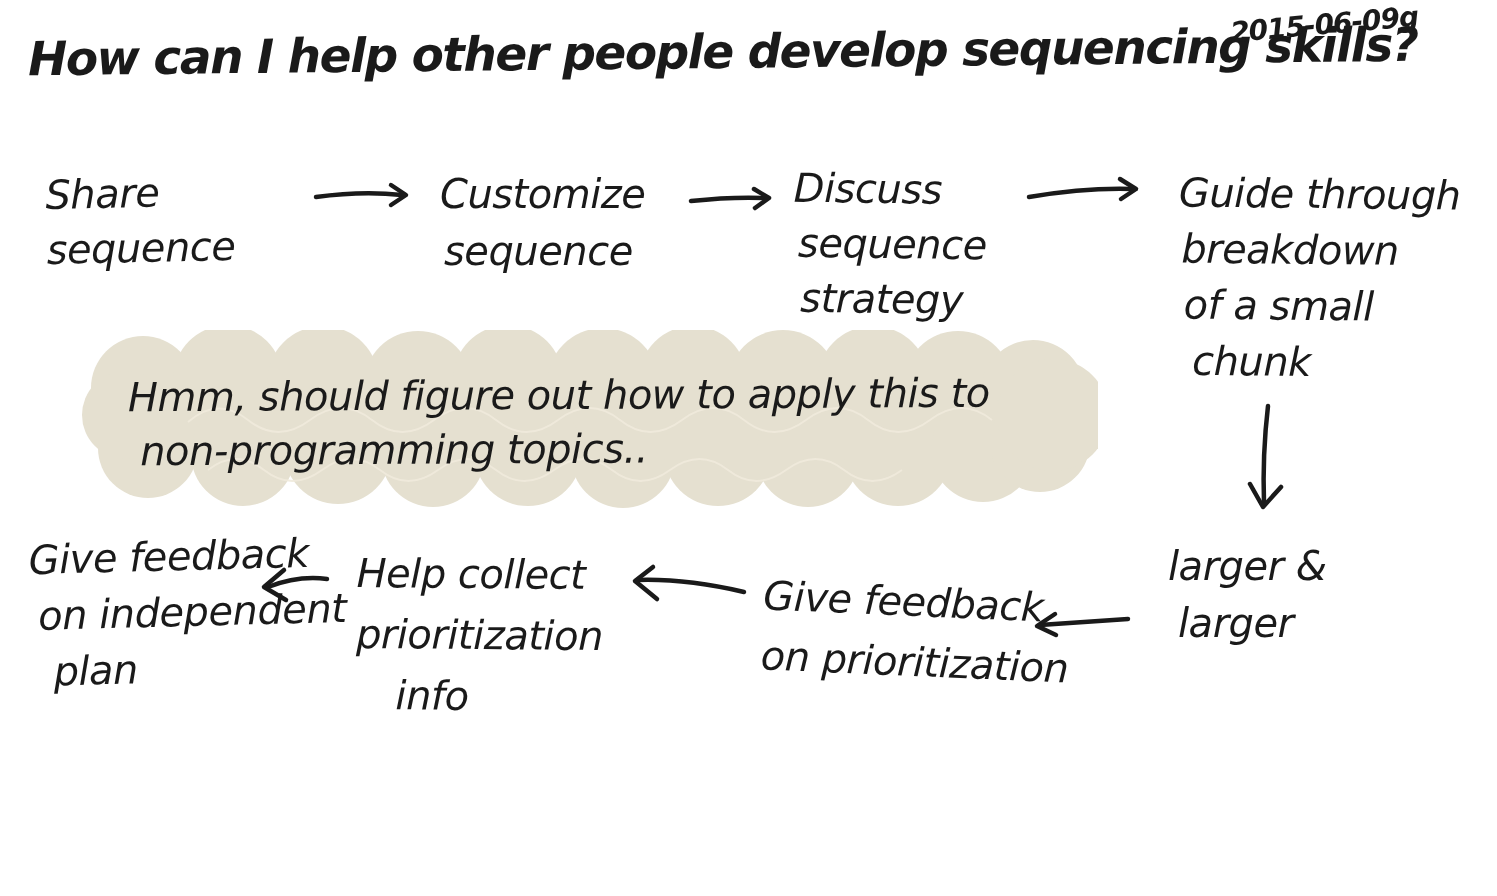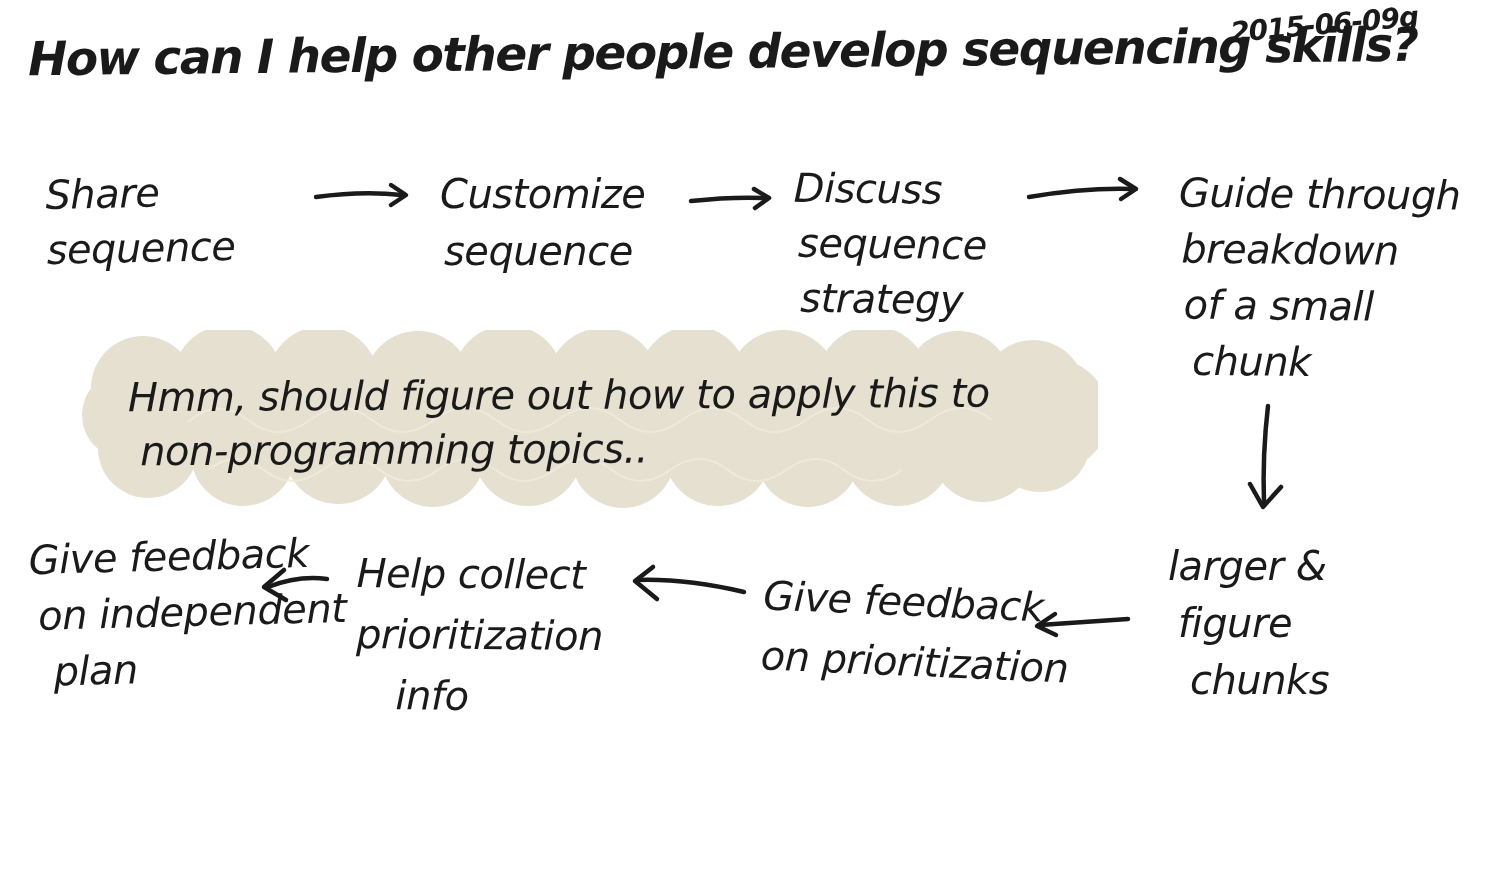--- a/index.html
+++ b/index.html
@@ -143,22 +143,21 @@
 
   <div class="node n-guide">
     <span class="line">Guide through</span>
     <span class="line" style="margin-left:3px">breakdown</span>
     <span class="line" style="margin-left:6px">of a small</span>
     <span class="line" style="margin-left:15px">chunk</span>
   </div>
 
   <div class="node n-breakdown">
     <span class="line" style="">larger &amp;</span>
-    <span class="line" style="margin-left:10px">figure</span>
-    <span class="line" style="margin-left:22px">chunks</span>
+    <span class="line" style="margin-left:10px">larger</span>
   </div>
 
   <div class="node n-fb-prior">
     <span class="line">Give feedback</span>
     <span class="line">on prioritization</span>
   </div>
 
   <div class="node n-help">
     <span class="line">Help collect</span>
     <span class="line">prioritization</span>

